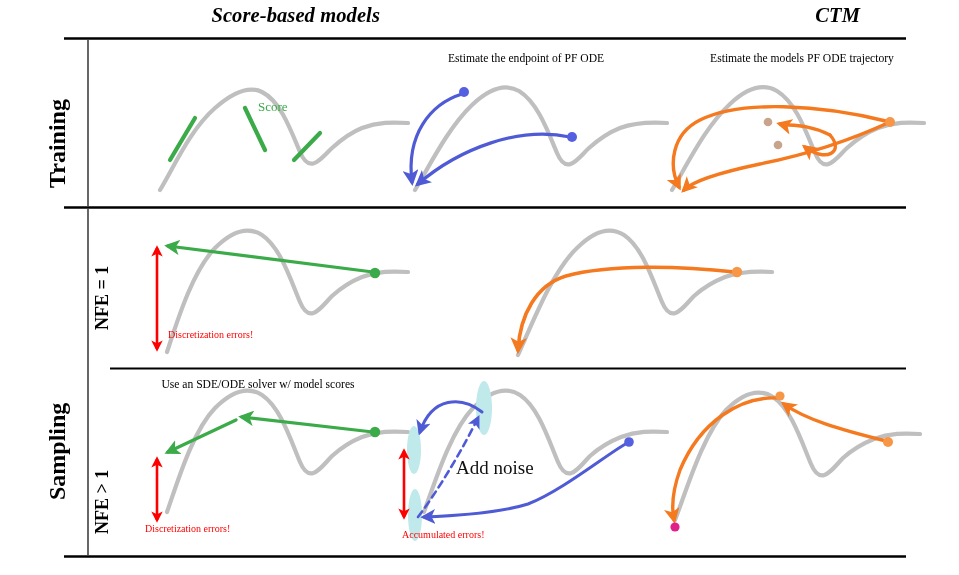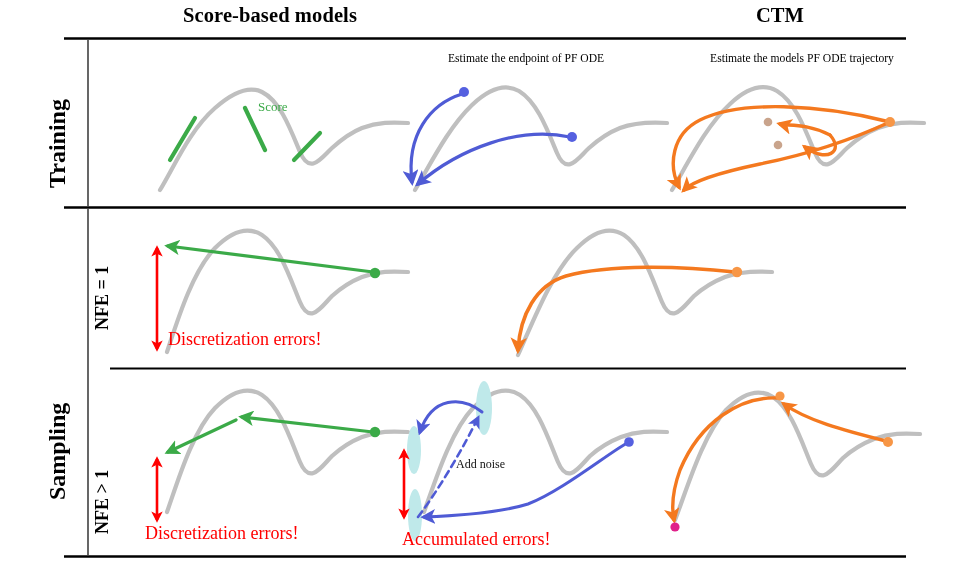--- a/index.html
+++ b/index.html
@@ -9,23 +9,24 @@
     color:#000;
     position:relative;
     overflow:hidden;
   }
   #figure{position:absolute;left:0;top:0;width:959px;height:575px;}
 
   .col-header{
     position:absolute;
     font-weight:bold;
     font-size:20.5px;
-    text-align:center;
+    text-align:right;
     white-space:nowrap;
     letter-spacing:.1px;
+    font-style:italic;
   }
   .cell-caption{
     position:absolute;
     font-size:13.2px;
     text-align:center;
     white-space:nowrap;
   }
   .cell-caption.small{font-size:11.6px;}
 
   .rot-label{
@@ -33,25 +34,25 @@
     transform-origin:0 0;
     white-space:nowrap;
     font-weight:bold;
   }
   .rot-big{font-size:24px;}
   .rot-small{font-size:18px;}
 
   .anno{
     position:absolute;
     white-space:nowrap;
-    font-size:18px;
+    font-size:10px;
   }
   .anno.red{color:#FF0000;}
   .anno.green{color:#3BAA48;font-size:13px;text-align:right;}
-  .anno.dark{color:#111;font-size:12px;}
+  .anno.dark{color:#111;font-size:19px;}
 
   svg{position:absolute;left:0;top:0;overflow:visible;}
 </style>
 </head>
 <body>
 
 <div id="figure">
 
   <div class="col-header" style="left:160px;top:4px;width:220px;">Score-based models</div>
   <div class="col-header" style="left:700px;top:4px;width:160px;">CTM</div>
@@ -158,20 +159,21 @@
 
   <svg width="959" height="575">
     <path d="M518,355 C533,322 552,272 577,248 C594,231 610,226 624,235
              C642,247 652,278 662,302 C672,326 684,306 694,296
              C704,287 715,281 725,277 C741,271 756,271 772,272" fill="none" stroke="#BFBFBF" stroke-width="4.2" stroke-linecap="round"></path>
 
     <path d="M735,272 C680,266 610,264 566,276 C536,285 520,315 518,350" fill="none" stroke="#F4791F" stroke-width="3.6" stroke-linecap="round" marker-end="url(#arw-orange)"></path>
     <circle cx="737" cy="272" r="5.2" fill="#F79646"></circle>
   </svg>
 
+  <div class="cell-caption small" style="left:128px;top:378px;width:260px;">Use an SDE/ODE solver w/ model scores</div>
 
   <svg width="959" height="575">
     <path d="M167,512 C177,484 192,432 215,408 C232,391 248,386 262,395
              C280,407 290,438 300,462 C310,486 322,466 332,456
              C342,447 352,441 362,437 C378,431 392,431 408,432" fill="none" stroke="#BFBFBF" stroke-width="4.2" stroke-linecap="round"></path>
 
     <line x1="373" y1="432" x2="242" y2="417" stroke="#3BAA48" stroke-width="3.2" stroke-linecap="round" marker-end="url(#arw-green)"></line>
     <line x1="236" y1="420" x2="168" y2="452" stroke="#3BAA48" stroke-width="3.2" stroke-linecap="round" marker-end="url(#arw-green)"></line>
     <circle cx="375" cy="432" r="5.2" fill="#3BAA48"></circle>
 

